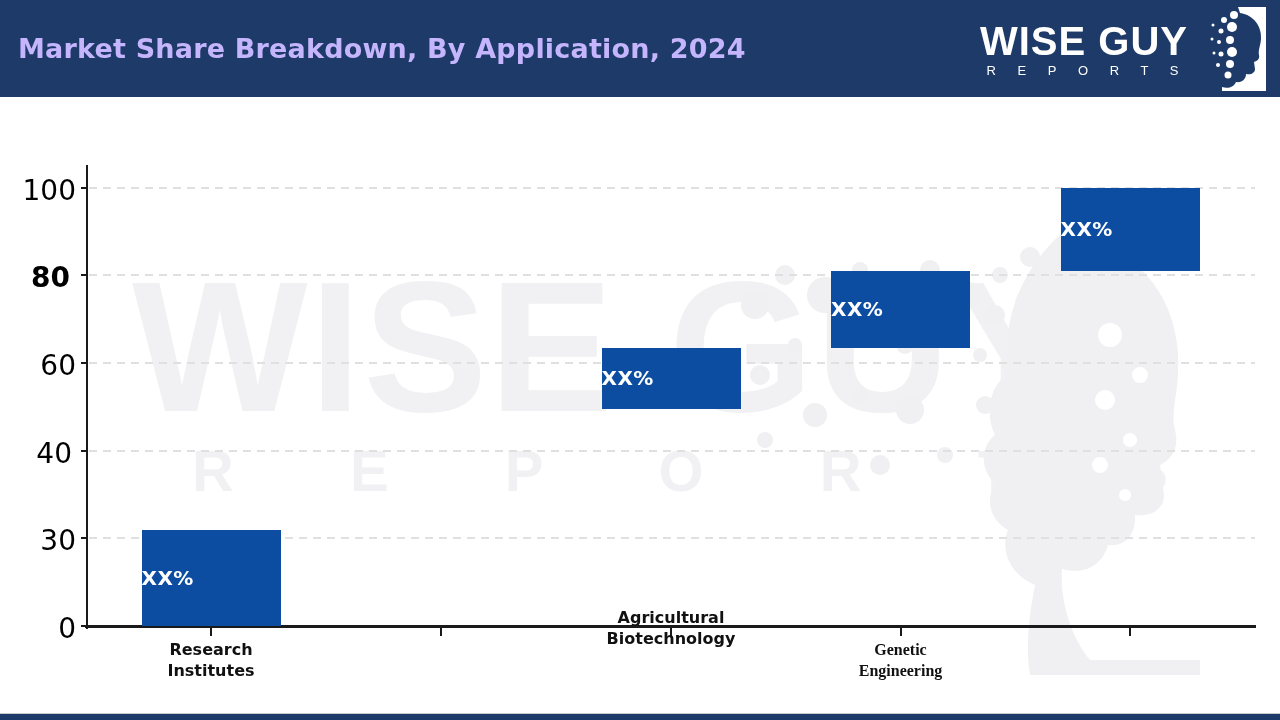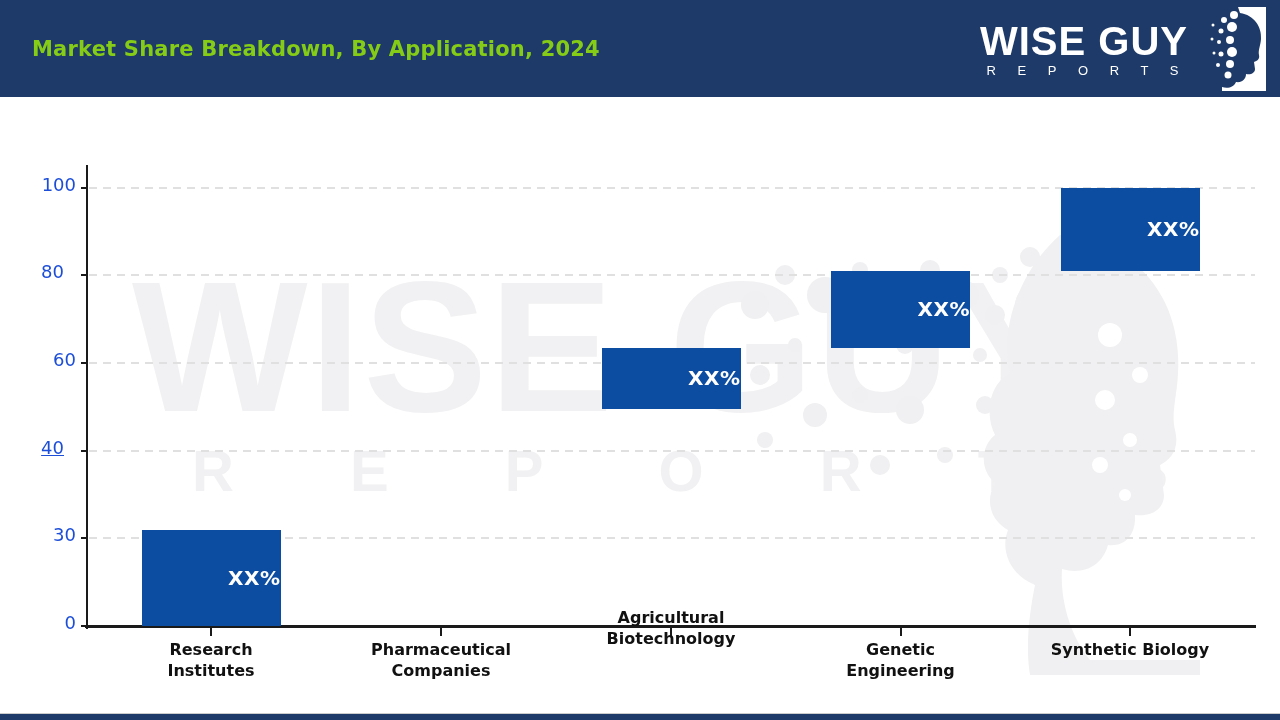--- a/index.html
+++ b/index.html
@@ -3,21 +3,21 @@
 <meta charset="utf-8">
 <style>
   * { margin:0; padding:0; box-sizing:border-box; }
   html,body { width:1280px; height:720px; overflow:hidden; background:#ffffff;
               font-family:"DejaVu Sans", sans-serif; }
   #stage { position:relative; width:1280px; height:720px; background:#ffffff; }
 
   
   #header { position:absolute; left:0; top:0; width:1280px; height:97px;
             background:#1e3a68; display:flex; align-items:center; }
-  #page-title { color:#84cc16; font-size:21px; font-weight:bold; padding-left:32px;
+  #page-title { color:#c4b5fd; font-size:27px; font-weight:bold; padding-left:18px;
                 letter-spacing:.2px; font-family:"DejaVu Sans", sans-serif; }
   #logo { position:absolute; right:14px; top:6px; height:86px; display:flex;
           align-items:center; }
   #logo-text { text-align:center; color:#ffffff; }
   #logo-line1 { font-size:40px; font-weight:600; letter-spacing:1px;
                 font-family:"Liberation Sans", sans-serif; line-height:40px; }
   #logo-line2 { font-size:13px; font-weight:400; letter-spacing:9px; margin-top:2px;
                 padding-left:6px; font-family:"Liberation Sans", sans-serif; }
 
   
@@ -28,24 +28,24 @@
               font-weight:bold; color:#f1f1f3; letter-spacing:50px; white-space:nowrap;
               font-family:"Liberation Sans", sans-serif; z-index:1; }
   #wm-face { position:absolute; left:730px; top:215px; z-index:1; }
 
   
   #plot { position:absolute; left:0; top:97px; width:1280px; height:616px; z-index:2; }
   .gridline { position:absolute; height:2px;
               background:repeating-linear-gradient(90deg,#e0e0e0 0 8px, transparent 8px 14px); }
   .ytick-mark { position:absolute; width:7px; height:2px; background:#1a1a1a; }
   .xtick-mark { position:absolute; width:2px; height:8px; background:#1a1a1a; }
-  .ytick-label { position:absolute; width:60px; text-align:right; font-size:18px;
-                 color:#1d4ed8; }
+  .ytick-label { position:absolute; width:60px; text-align:right; font-size:28px;
+                 color:#000000; }
   .bar { position:absolute; background:#0c4da2; display:flex; align-items:center;
-         justify-content:flex-end; }
+         justify-content:flex-start; }
   .bar-label { color:#ffffff; font-size:20px; font-weight:bold; letter-spacing:.5px; }
   .cat-label { position:absolute; text-align:center; font-size:16px; font-weight:bold;
                color:#111111; line-height:21px; }
 
   
   #footer-hairline { position:absolute; left:0; top:713px; width:1280px; height:1px;
                      background:#cccccc; }
   #footer-bar { position:absolute; left:0; top:714px; width:1280px; height:6px;
                 background:#1e3a68; }
 </style>
@@ -130,65 +130,58 @@
   </svg>
 
   <div id="plot">
       <div class="ytick-mark" style="left: 81px; top: 528px;"></div>
       <div class="ytick-label" style="left: 16px; top: 515px;">0</div>
       <div class="gridline" style="left: 89px; top: 440.3px; width: 1166px;"></div>
       <div class="ytick-mark" style="left: 81px; top: 440.3px;"></div>
       <div class="ytick-label" style="left: 16px; top: 427.3px;">30</div>
       <div class="gridline" style="left: 89px; top: 352.6px; width: 1166px;"></div>
       <div class="ytick-mark" style="left: 81px; top: 352.6px;"></div>
-      <div class="ytick-label" style="left: 4px; top: 339.6px; text-decoration: underline;">40</div>
+      <div class="ytick-label" style="left: 12px; top: 339.6px;">40</div>
       <div class="gridline" style="left: 89px; top: 264.9px; width: 1166px;"></div>
       <div class="ytick-mark" style="left: 81px; top: 264.9px;"></div>
       <div class="ytick-label" style="left: 16px; top: 251.9px;">60</div>
       <div class="gridline" style="left: 89px; top: 177.2px; width: 1166px;"></div>
       <div class="ytick-mark" style="left: 81px; top: 177.2px;"></div>
-      <div class="ytick-label" style="left: 4px; top: 164.2px;">80</div>
+      <div class="ytick-label" style="left: 10px; top: 164.2px; font-weight: bold;">80</div>
       <div class="gridline" style="left: 89px; top: 89.5px; width: 1166px;"></div>
       <div class="ytick-mark" style="left: 81px; top: 89.5px;"></div>
       <div class="ytick-label" style="left: 16px; top: 76.5px;">100</div>
       <div class="" style="position: absolute; left: 86px; top: 67.5px; width: 2px; height: 464.5px; background: rgb(26, 26, 26);"></div>
       <div class="" style="position: absolute; left: 85px; top: 528px; width: 1171px; height: 3px; background: rgb(26, 26, 26);"></div>
       <div class="bar" style="left: 141.5px; top: 432.53px; width: 139px; height: 96.47px; background: rgb(12, 77, 162);">
         <div class="bar-label" style="color: rgb(255, 255, 255);">XX%</div>
       </div>
       <div class="xtick-mark" style="left: 210px; top: 531px;"></div>
       <div class="cat-label" style="left: 101px; top: 542px; width: 220px;">
         <div>Research</div>
         <div>Institutes</div>
       </div>
       <div class="xtick-mark" style="left: 440px; top: 531px;"></div>
-      <div class="cat-label" style="left: 331px; top: 542px; width: 220px;">
-        <div>Pharmaceutical</div>
-        <div>Companies</div>
-      </div>
       <div class="bar" style="left: 601.5px; top: 250.553px; width: 139px; height: 61.39px; background: rgb(12, 77, 162);">
         <div class="bar-label" style="color: rgb(255, 255, 255);">XX%</div>
       </div>
       <div class="xtick-mark" style="left: 670px; top: 531px;"></div>
       <div class="cat-label" style="left: 561px; top: 510px; width: 220px;">
         <div>Agricultural</div>
         <div>Biotechnology</div>
       </div>
       <div class="bar" style="left: 831px; top: 173.815px; width: 139px; height: 76.7375px; background: rgb(12, 77, 162);">
         <div class="bar-label" style="color: rgb(255, 255, 255);">XX%</div>
       </div>
       <div class="xtick-mark" style="left: 899.5px; top: 531px;"></div>
-      <div class="cat-label" style="left: 790.5px; top: 542px; width: 220px;">
+      <div class="cat-label" style="left: 790.5px; top: 542px; width: 220px; font-family: Liberation Serif, serif;">
         <div>Genetic</div>
         <div>Engineering</div>
       </div>
       <div class="bar" style="left: 1060.5px; top: 90.5px; width: 139px; height: 83.315px; background: rgb(12, 77, 162);">
         <div class="bar-label" style="color: rgb(255, 255, 255);">XX%</div>
       </div>
       <div class="xtick-mark" style="left: 1129px; top: 531px;"></div>
-      <div class="cat-label" style="left: 1020px; top: 542px; width: 220px;">
-        <div>Synthetic Biology</div>
-      </div>
     </div>
 
   <div id="footer-hairline"></div>
   <div id="footer-bar"></div>
 </div>
 
 </body></html>

